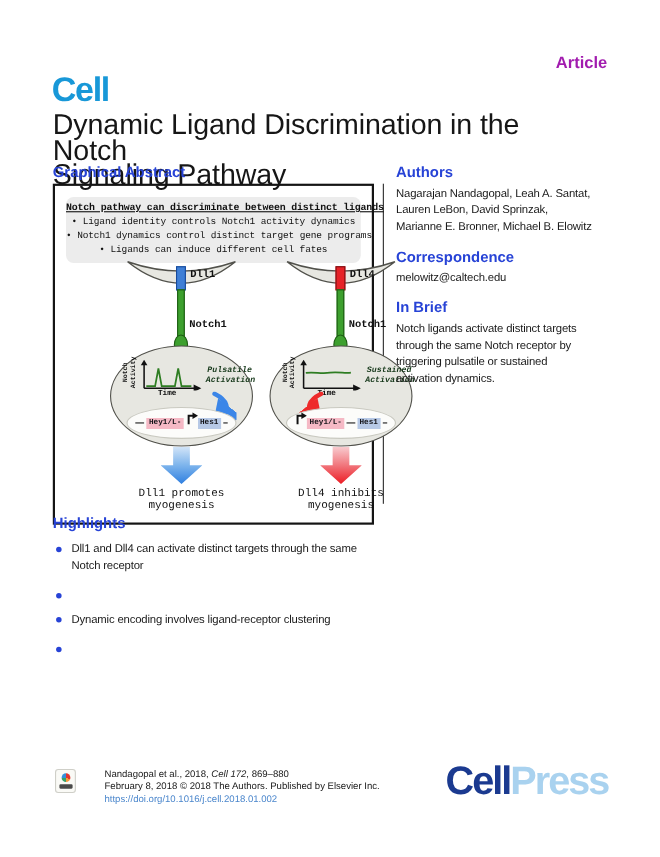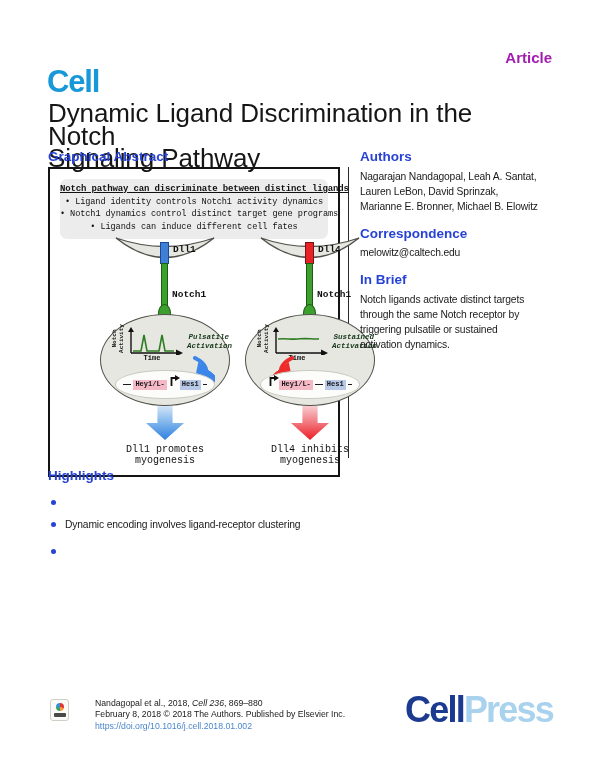--- a/index.html
+++ b/index.html
@@ -233,39 +233,44 @@
 
     <div id="brief-heading" class="section-heading">In Brief</div>
     <div id="brief-text" class="rc-text">Notch ligands activate distinct targets
 through the same Notch receptor by
 triggering pulsatile or sustained
 activation dynamics.</div>
   </div>
 
   <div id="highlights">
     <div class="section-heading">Highlights</div>
+    <div class="hl-item first">
+      <span class="hl-dot"></span>
+      <span class="hl-text">Dll1 and Dll4 can activate distinct targets through the same
+Notch receptor</span>
+    </div>
     <div class="hl-item">
       <span class="hl-dot"></span>
     </div>
     <div class="hl-item">
       <span class="hl-dot"></span>
       <span class="hl-text">Dynamic encoding involves ligand-receptor clustering</span>
     </div>
     <div class="hl-item">
       <span class="hl-dot"></span>
     </div>
   </div>
 
   <div id="crossmark">
     <span class="cm-circle"></span>
     <span class="cm-bar"></span>
   </div>
 
   <div id="citation">
-    <div><span>Nandagopal et al., 2018, </span><span class="ital">Cell 236</span><span>, 869–880</span></div>
+    <div><span>Nandagopal et al., 2018, </span><span class="ital">Cell 172</span><span>, 869–880</span></div>
     <div>February 8, 2018 © 2018 The Authors. Published by Elsevier Inc.</div>
     <a class="doi">https://doi.org/10.1016/j.cell.2018.01.002</a>
   </div>
 
   <div id="cellpress">
     <span class="cp1">Cell</span><span class="cp2">Press</span>
   </div>
 
 </div>
 

